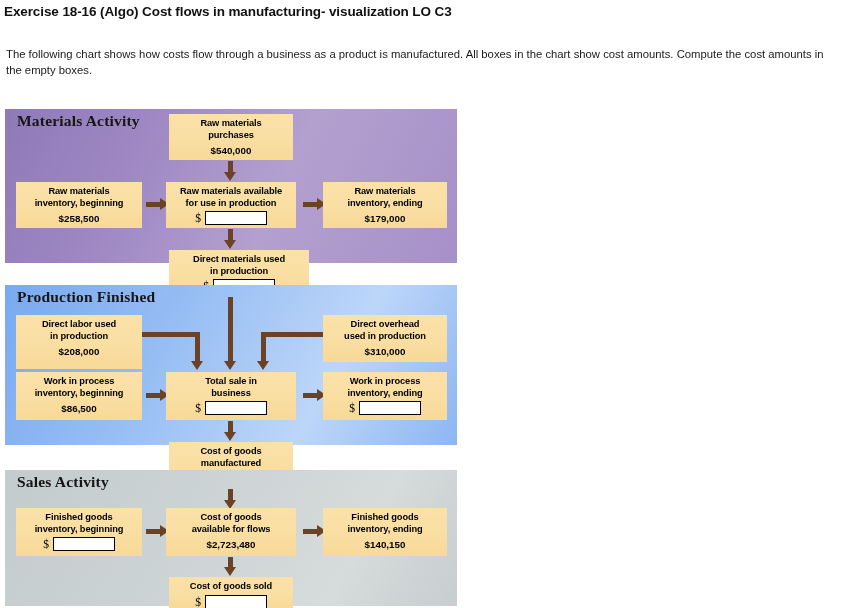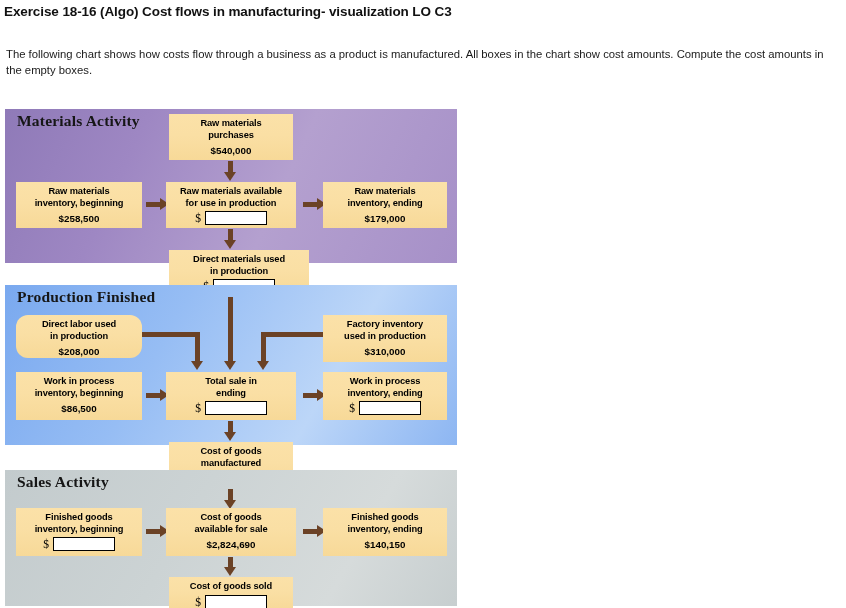--- a/index.html
+++ b/index.html
@@ -236,49 +236,49 @@
       <input class="answer-box" type="text" value="" style="">
     </span>
   </div>
 
   <div class="band band-production">
     <div class="band-title">Production Finished</div>
   </div>
 
   <div class="arrow-v" style="left:228px; top:197px; height:65px;"></div>
 
-  <div class="box" style="left:16px; top:215px; width:126px; height:43px;border-radius:12px;">
+  <div class="box" style="left:16px; top:215px; width:126px; height:54px;">
     <span class="box-label">Direct labor used</span>
     <span class="box-label">in production</span>
     <span class="box-value">$208,000</span>
   </div>
 
   <div class="elbow-h" style="left:142px; top:232px; width:58px;"></div>
   <div class="elbow-v" style="left:195px; top:232px; height:30px;"></div>
 
   <div class="box" style="left:323px; top:215px; width:124px; height:47px;">
-    <span class="box-label">Factory inventory</span>
+    <span class="box-label">Direct overhead</span>
     <span class="box-label">used in production</span>
     <span class="box-value">$310,000</span>
   </div>
 
   <div class="elbow-h" style="left:261px; top:232px; width:62px;"></div>
   <div class="elbow-v" style="left:261px; top:232px; height:30px;"></div>
 
   <div class="box" style="left:16px; top:272px; width:126px; height:48px;">
     <span class="box-label">Work in process</span>
     <span class="box-label">inventory, beginning</span>
     <span class="box-value">$86,500</span>
   </div>
 
   <div class="arrow-h" style="left:146px; top:293px; width:14px;"></div>
 
   <div class="box" style="left:166px; top:272px; width:130px; height:48px;">
     <span class="box-label">Total sale in</span>
-    <span class="box-label">ending</span>
+    <span class="box-label">business</span>
     <span class="box-input-row">
       <span class="dollar">$</span>
       <input class="answer-box" type="text" value="" style="">
     </span>
   </div>
 
   <div class="arrow-h" style="left:303px; top:293px; width:14px;"></div>
 
   <div class="box" style="left:323px; top:272px; width:124px; height:48px;">
     <span class="box-label">Work in process</span>
@@ -309,22 +309,22 @@
     <span class="box-input-row">
       <span class="dollar">$</span>
       <input class="answer-box" type="text" value="" style="">
     </span>
   </div>
 
   <div class="arrow-h" style="left:146px; top:429px; width:14px;"></div>
 
   <div class="box" style="left:166px; top:408px; width:130px; height:48px;">
     <span class="box-label">Cost of goods</span>
-    <span class="box-label">available for sale</span>
-    <span class="box-value">$2,824,690</span>
+    <span class="box-label">available for flows</span>
+    <span class="box-value">$2,723,480</span>
   </div>
 
   <div class="arrow-h" style="left:303px; top:429px; width:14px;"></div>
 
   <div class="box" style="left:323px; top:408px; width:124px; height:48px;">
     <span class="box-label">Finished goods</span>
     <span class="box-label">inventory, ending</span>
     <span class="box-value">$140,150</span>
   </div>
 

